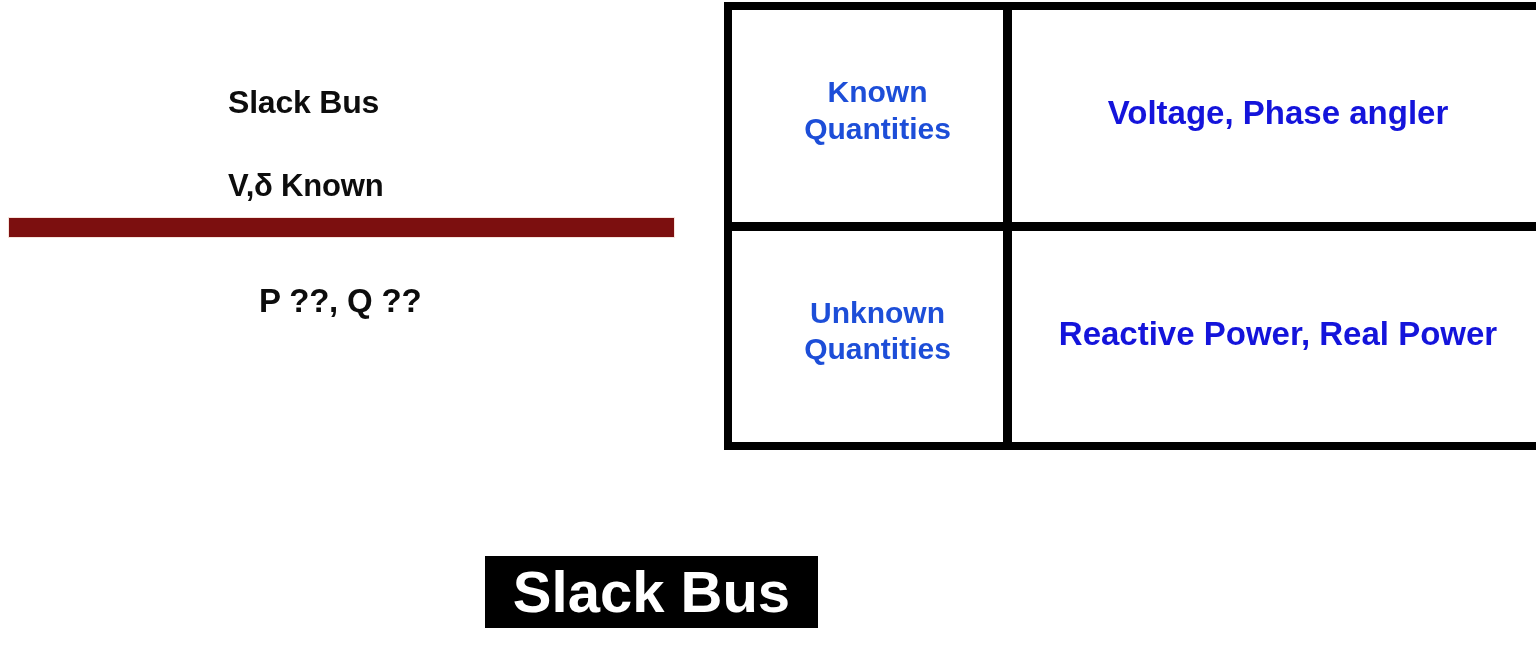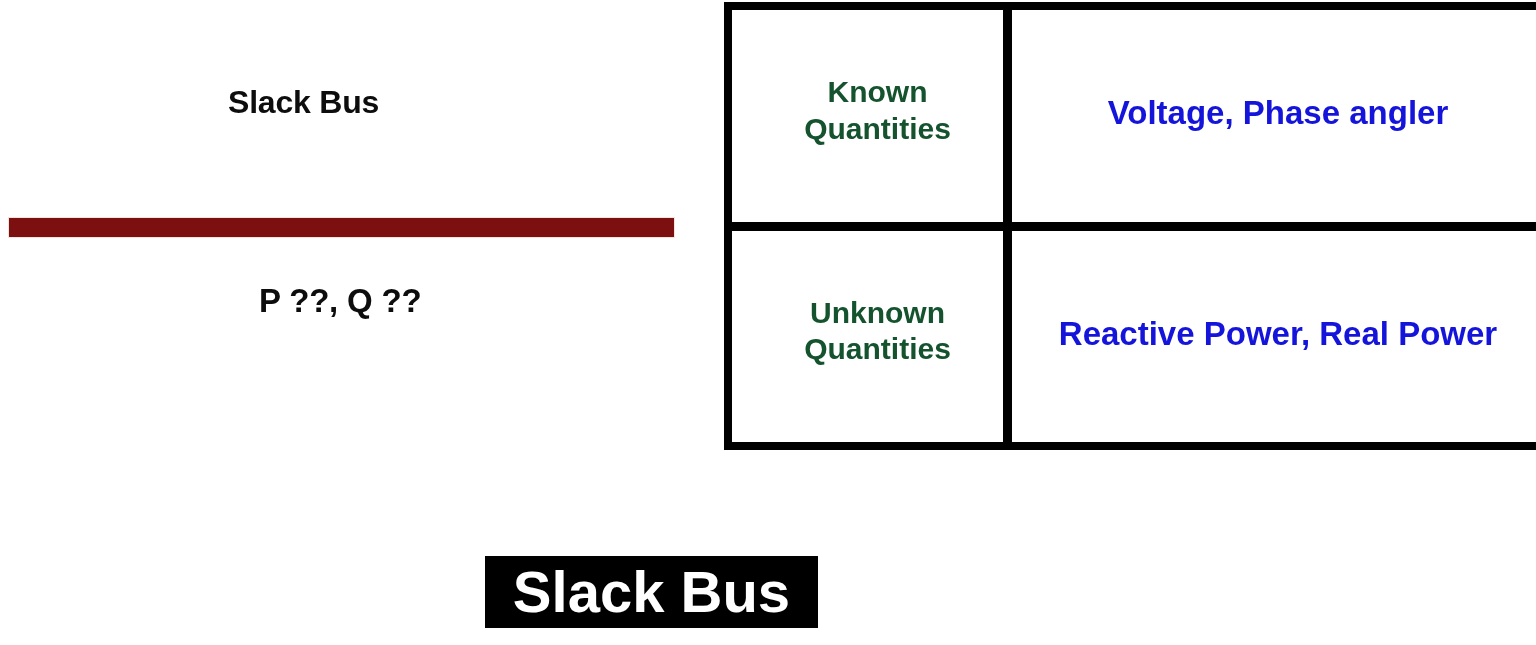--- a/index.html
+++ b/index.html
@@ -90,21 +90,21 @@
     right: 0;
     top: 50%;
     transform: translateY(-58%);
     text-align: center;
     font-weight: bold;
     line-height: 1.22;
     padding: 0 6px;
     box-sizing: border-box;
   }
   .label-cell .tcell-inner {
-    color: #14532d;
+    color: #1d4ed8;
     font-size: 30px;
     margin-left: 20px;
   }
   .value-cell .tcell-inner {
     color: #1414DB;
     font-size: 33px;
   }
   .vdivider, .hdivider { background: #000000; }
 
   
@@ -124,20 +124,21 @@
     box-sizing: border-box;
   }
 </style>
 </head>
 <body>
 
 <div id="left-panel">
 
   <div class="left-line" id="slack-bus-heading">Slack Bus</div>
 
+  <div class="left-line" id="v-delta-known">V,δ Known</div>
 
   <div id="red-divider-bar"></div>
 
   <div class="left-line" id="pq-unknown">P ??, Q ??</div>
 
 </div>
 
 <div id="quantities-table">
 
   <div class="tcell label-cell">

